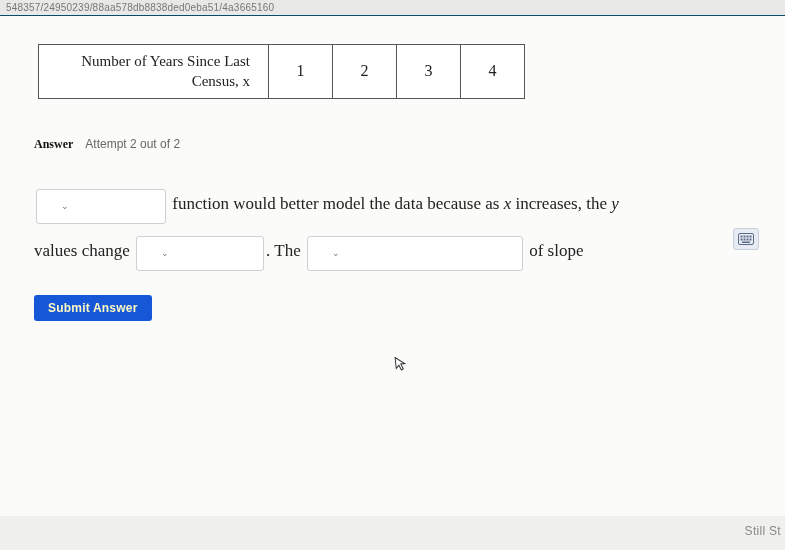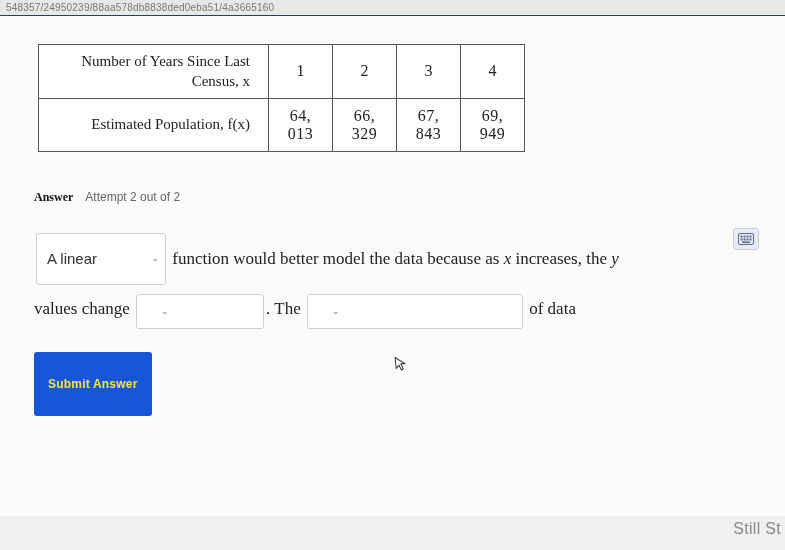--- a/index.html
+++ b/index.html
@@ -106,43 +106,43 @@
       border: 1.5px solid #2a5fc9;
       width: 44px;
       height: 30px;
       background: #fff;
       vertical-align: middle;
       margin: 0 2px;
     }
     .submit {
       margin-top: 20px;
       background: #1557d6;
-      color: #fde047;
+      color: #fef9c3;
       font-family: Arial, sans-serif;
       font-size: 12px;
-      padding: 25px 14px;
+      padding: 6px 14px;
       border: none;
       border-radius: 3px;
       font-weight: bold;
       letter-spacing: 0.2px;
     }
     .cursor {
       position: absolute;
       left: 395px;
       top: 340px;
       font-size: 14px;
       color: #222;
       transform: rotate(-6deg);
     }
     .still {
       position: absolute;
       right: 4px;
       bottom: 12px;
       font-family: Arial, sans-serif;
-      font-size: 16px;
+      font-size: 12px;
       color: #888;
       letter-spacing: 0.3px;
     }
   </style>
 </head>
 <body>
 
 <div class="url-bar">548357/24950239/88aa578db8838ded0eba51/4a3665160</div>
 
 <div class="content">
@@ -150,27 +150,20 @@
   <table class="data">
     <tbody>
         <tr>
       <td class="label-cell">
         <span>Number of Years Since Last<br>Census, x</span>
       </td>
       <td class="num-cell">1</td>
       <td class="num-cell">2</td>
       <td class="num-cell">3</td>
       <td class="num-cell">4</td>
-    </tr>
-    <tr>
-      <td class="label-cell">Estimated Population, f(x)</td>
-      <td class="val-cell">64, 013</td>
-      <td class="val-cell">66, 329</td>
-      <td class="val-cell">67, 843</td>
-      <td class="val-cell">69, 949</td>
     </tr>
   </tbody>
     </table>
 
   <div class="answer-row">
     <span class="answer-label">Answer</span>
     <span class="attempt">Attempt 2 out of 2</span>
   </div>
 
   <div class="keypad-icon">
@@ -184,32 +177,31 @@
         <rect x="5.5" y="5.5" width="2" height="2" fill="#5a6b8c"></rect>
         <rect x="8.5" y="5.5" width="2" height="2" fill="#5a6b8c"></rect>
         <rect x="11.5" y="5.5" width="2" height="2" fill="#5a6b8c"></rect>
       <rect x="4" y="8.5" width="8" height="1.5" fill="#5a6b8c"></rect>
     </svg>
   </div>
 
   <div class="prose">
     <span class="line">
       <span class="sel w-model">
-        <span>A linear</span>
         <span class="caret">⌄</span>
       </span><span> function would better model the data because as </span><span class="mathit">x</span><span> increases, the </span><span class="mathit">y</span>
     </span>
     <span class="line">
       <span>values change </span>
       <span class="sel w-change">
         <span class="caret">⌄</span>
       </span><span>. The </span>
       <span class="sel w-term">
         <span class="caret">⌄</span>
-      </span><span> of data</span>
+      </span><span> of slope</span>
     </span>
   </div>
 
   <button class="submit">Submit Answer</button>
 
   <span class="cursor">
     <svg width="12" height="16" viewBox="0 0 12 16">
         <path d="M1 1 L1 12 L4 9 L6 14 L8 13 L6 8 L10 8 Z" fill="#fff" stroke="#333" stroke-width="1"></path>
       </svg>
   </span>

